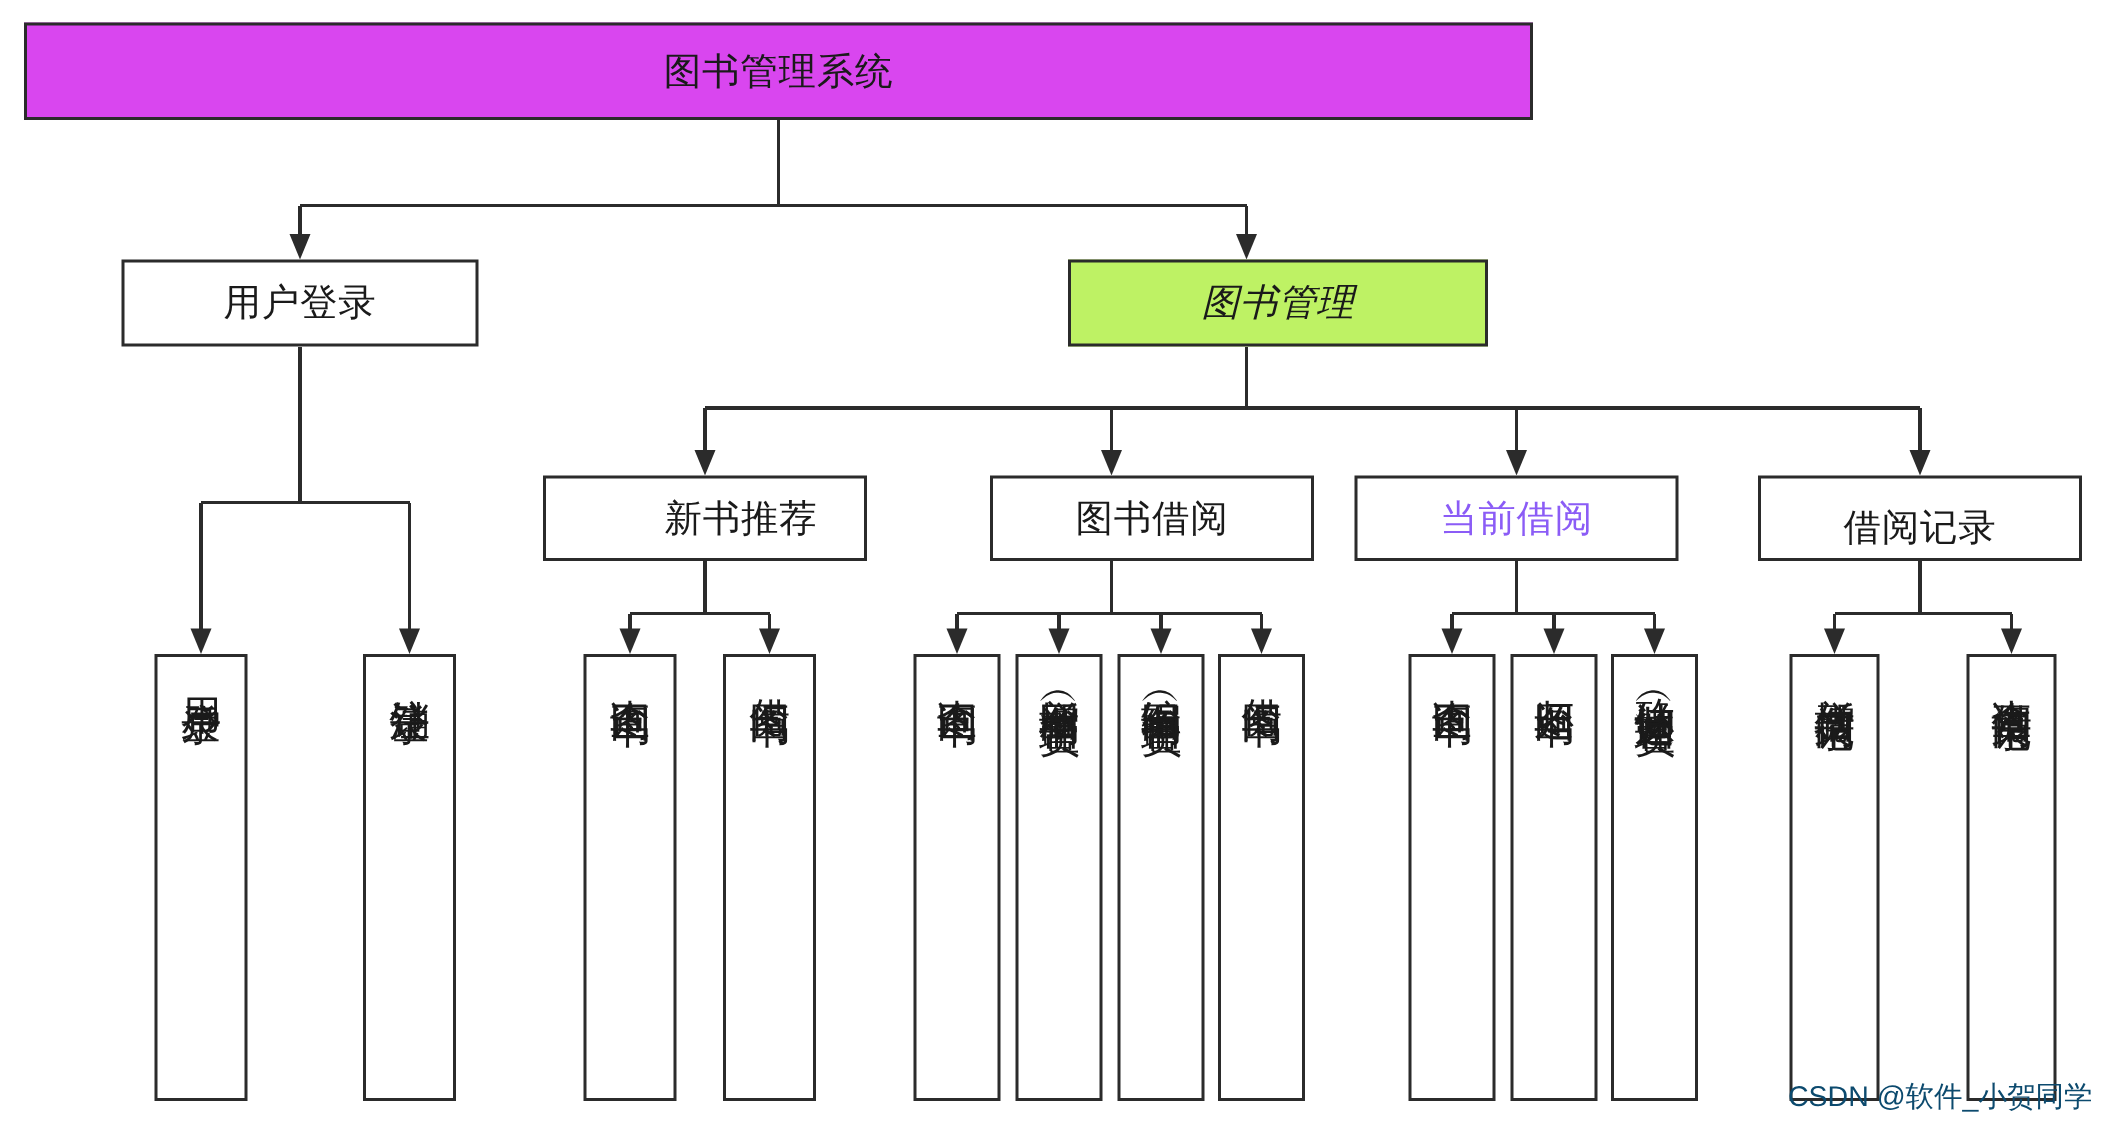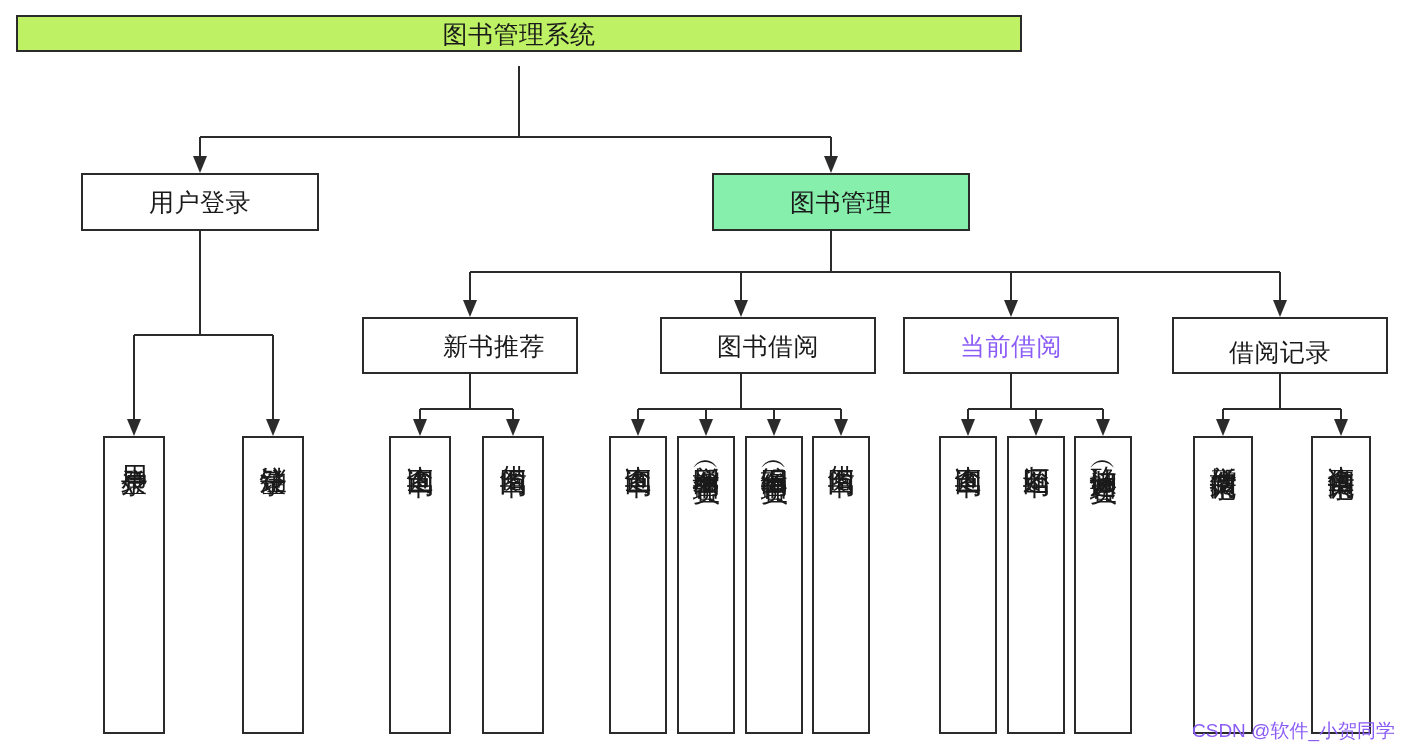--- a/index.html
+++ b/index.html
@@ -123,27 +123,27 @@
       <line x1="1103" y1="409" x2="1103" y2="420" stroke="#2b2b2b" stroke-width="2.4" shape-rendering="crispEdges"></line>
       <polygon points="1096,419 1110,419 1103,436" fill="#2b2b2b"></polygon>
       <line x1="1280" y1="374" x2="1280" y2="409" stroke="#2b2b2b" stroke-width="2.4" shape-rendering="crispEdges"></line>
       <line x1="1223" y1="409" x2="1341" y2="409" stroke="#2b2b2b" stroke-width="2.4" shape-rendering="crispEdges"></line>
       <line x1="1223" y1="409" x2="1223" y2="420" stroke="#2b2b2b" stroke-width="2.4" shape-rendering="crispEdges"></line>
       <polygon points="1216,419 1230,419 1223,436" fill="#2b2b2b"></polygon>
       <line x1="1341" y1="409" x2="1341" y2="420" stroke="#2b2b2b" stroke-width="2.4" shape-rendering="crispEdges"></line>
       <polygon points="1334,419 1348,419 1341,436" fill="#2b2b2b"></polygon>
     </svg>
   <div id="boxes-layer">
-      <div class="node-box horizontal root" style="left: 16px; top: 15px; width: 1006px; height: 37px; border-color: rgb(43, 43, 43); background: #bef264;">
+      <div class="node-box horizontal root" style="left: 16px; top: 15px; width: 1006px; height: 65px; border-color: rgb(43, 43, 43); background: #d946ef;">
         <div class="node-label" style="color: rgb(26, 26, 26);">图书管理系统</div>
       </div>
       <div class="node-box horizontal level2" style="left: 81px; top: 173px; width: 238px; height: 58px; border-color: rgb(43, 43, 43); background: rgb(255, 255, 255);">
         <div class="node-label" style="color: rgb(26, 26, 26);">用户登录</div>
       </div>
-      <div class="node-box horizontal level2" style="left: 712px; top: 173px; width: 258px; height: 58px; border-color: rgb(43, 43, 43); background: #86efac;">
+      <div class="node-box horizontal level2" style="left: 712px; top: 173px; width: 280px; height: 58px; border-color: rgb(43, 43, 43); background: #bef264; font-style: italic;">
         <div class="node-label" style="color: rgb(26, 26, 26);">图书管理</div>
       </div>
       <div class="node-box horizontal level3" style="left: 362px; top: 317px; width: 216px; height: 57px; border-color: rgb(43, 43, 43); background: rgb(255, 255, 255); padding-left: 48px;">
         <div class="node-label" style="color: rgb(26, 26, 26);">新书推荐</div>
       </div>
       <div class="node-box horizontal level3" style="left: 660px; top: 317px; width: 216px; height: 57px; border-color: rgb(43, 43, 43); background: rgb(255, 255, 255); align-items: center;">
         <div class="node-label" style="color: rgb(26, 26, 26);">图书借阅</div>
       </div>
       <div class="node-box horizontal level3" style="left: 903px; top: 317px; width: 216px; height: 57px; border-color: rgb(43, 43, 43); background: rgb(255, 255, 255);">
         <div class="node-label" style="color: #8b5cf6;">当前借阅</div>
@@ -184,14 +184,14 @@
       <div class="node-box vertical leaf" style="left: 1074px; top: 436px; width: 58px; height: 298px; border-color: rgb(43, 43, 43); background: rgb(255, 255, 255);">
         <div class="node-label" style="color: rgb(26, 26, 26);">确认归还（管理员）</div>
       </div>
       <div class="node-box vertical leaf" style="left: 1193px; top: 436px; width: 60px; height: 298px; border-color: rgb(43, 43, 43); background: rgb(255, 255, 255);">
         <div class="node-label" style="color: rgb(26, 26, 26);">新增借阅记录</div>
       </div>
       <div class="node-box vertical leaf" style="left: 1311px; top: 436px; width: 60px; height: 298px; border-color: rgb(43, 43, 43); background: rgb(255, 255, 255);">
         <div class="node-label" style="color: rgb(26, 26, 26);">查询借阅记录</div>
       </div>
     </div>
-  <div class="watermark" style="left: 1192px; top: 718px; color: #8b5cf6;">CSDN @软件_小贺同学</div>
+  <div class="watermark" style="left: 1192px; top: 718px; color: #0c4a6e;">CSDN @软件_小贺同学</div>
 </div>
 
 </body></html>

